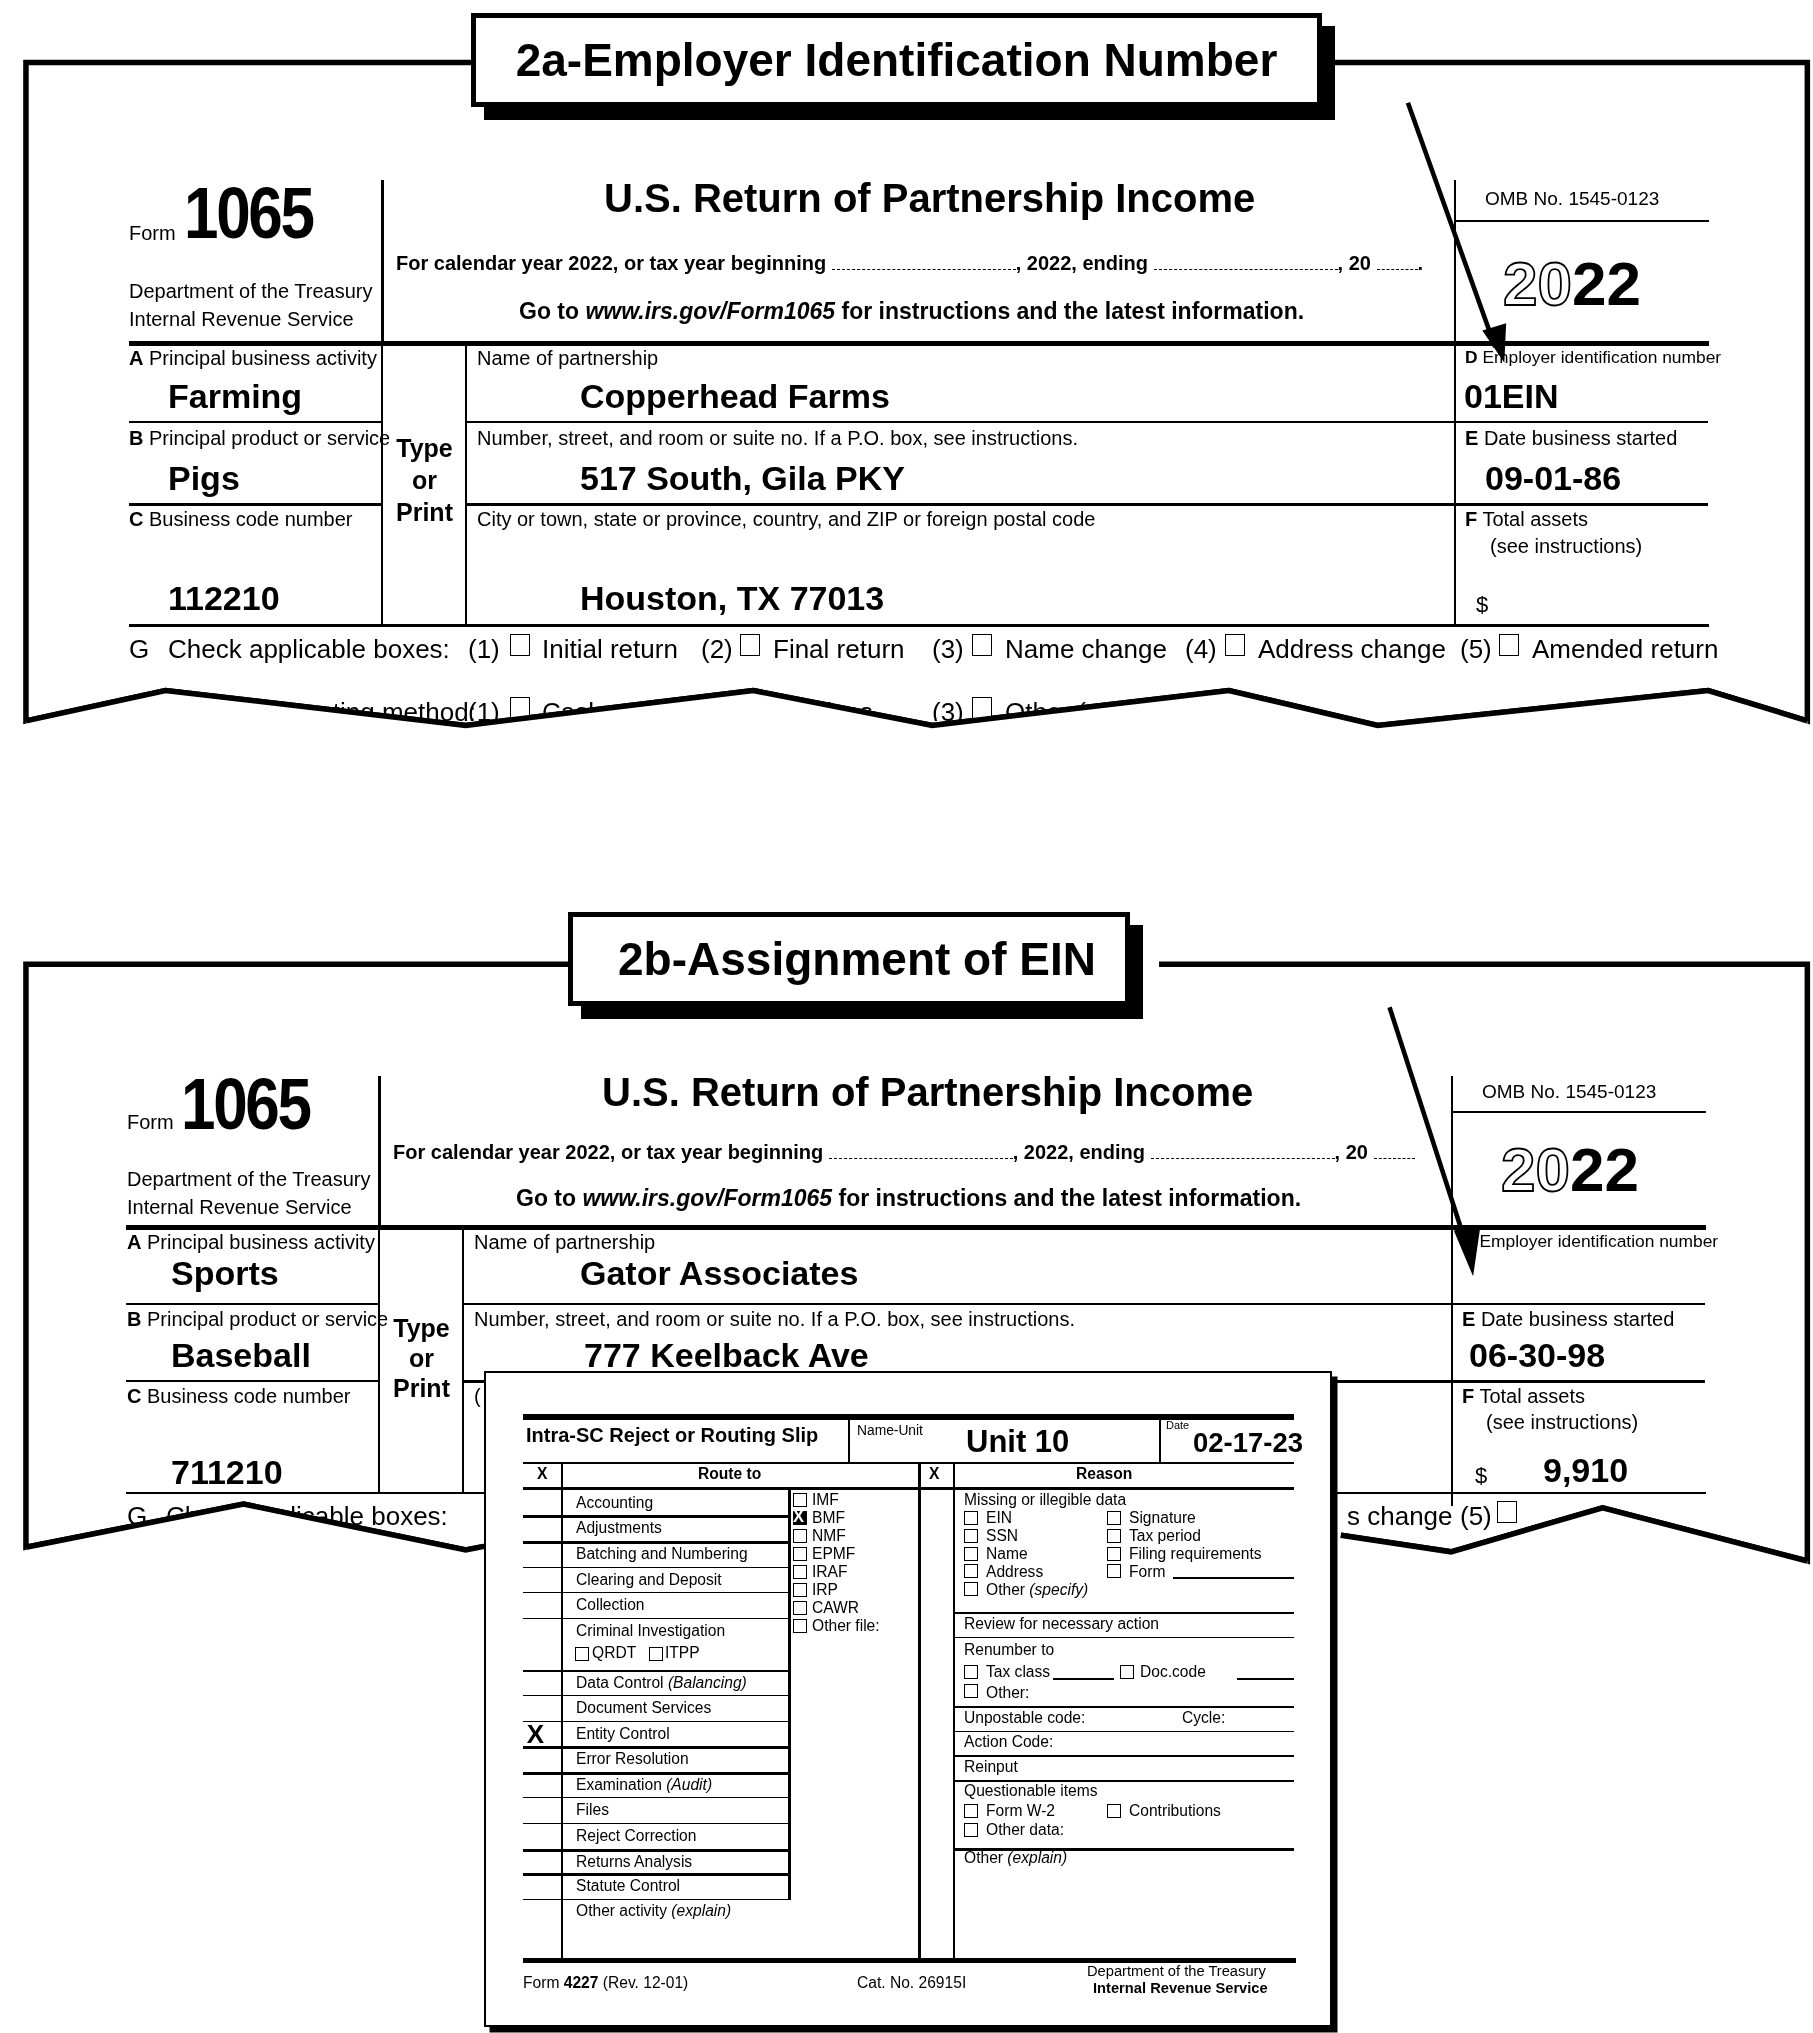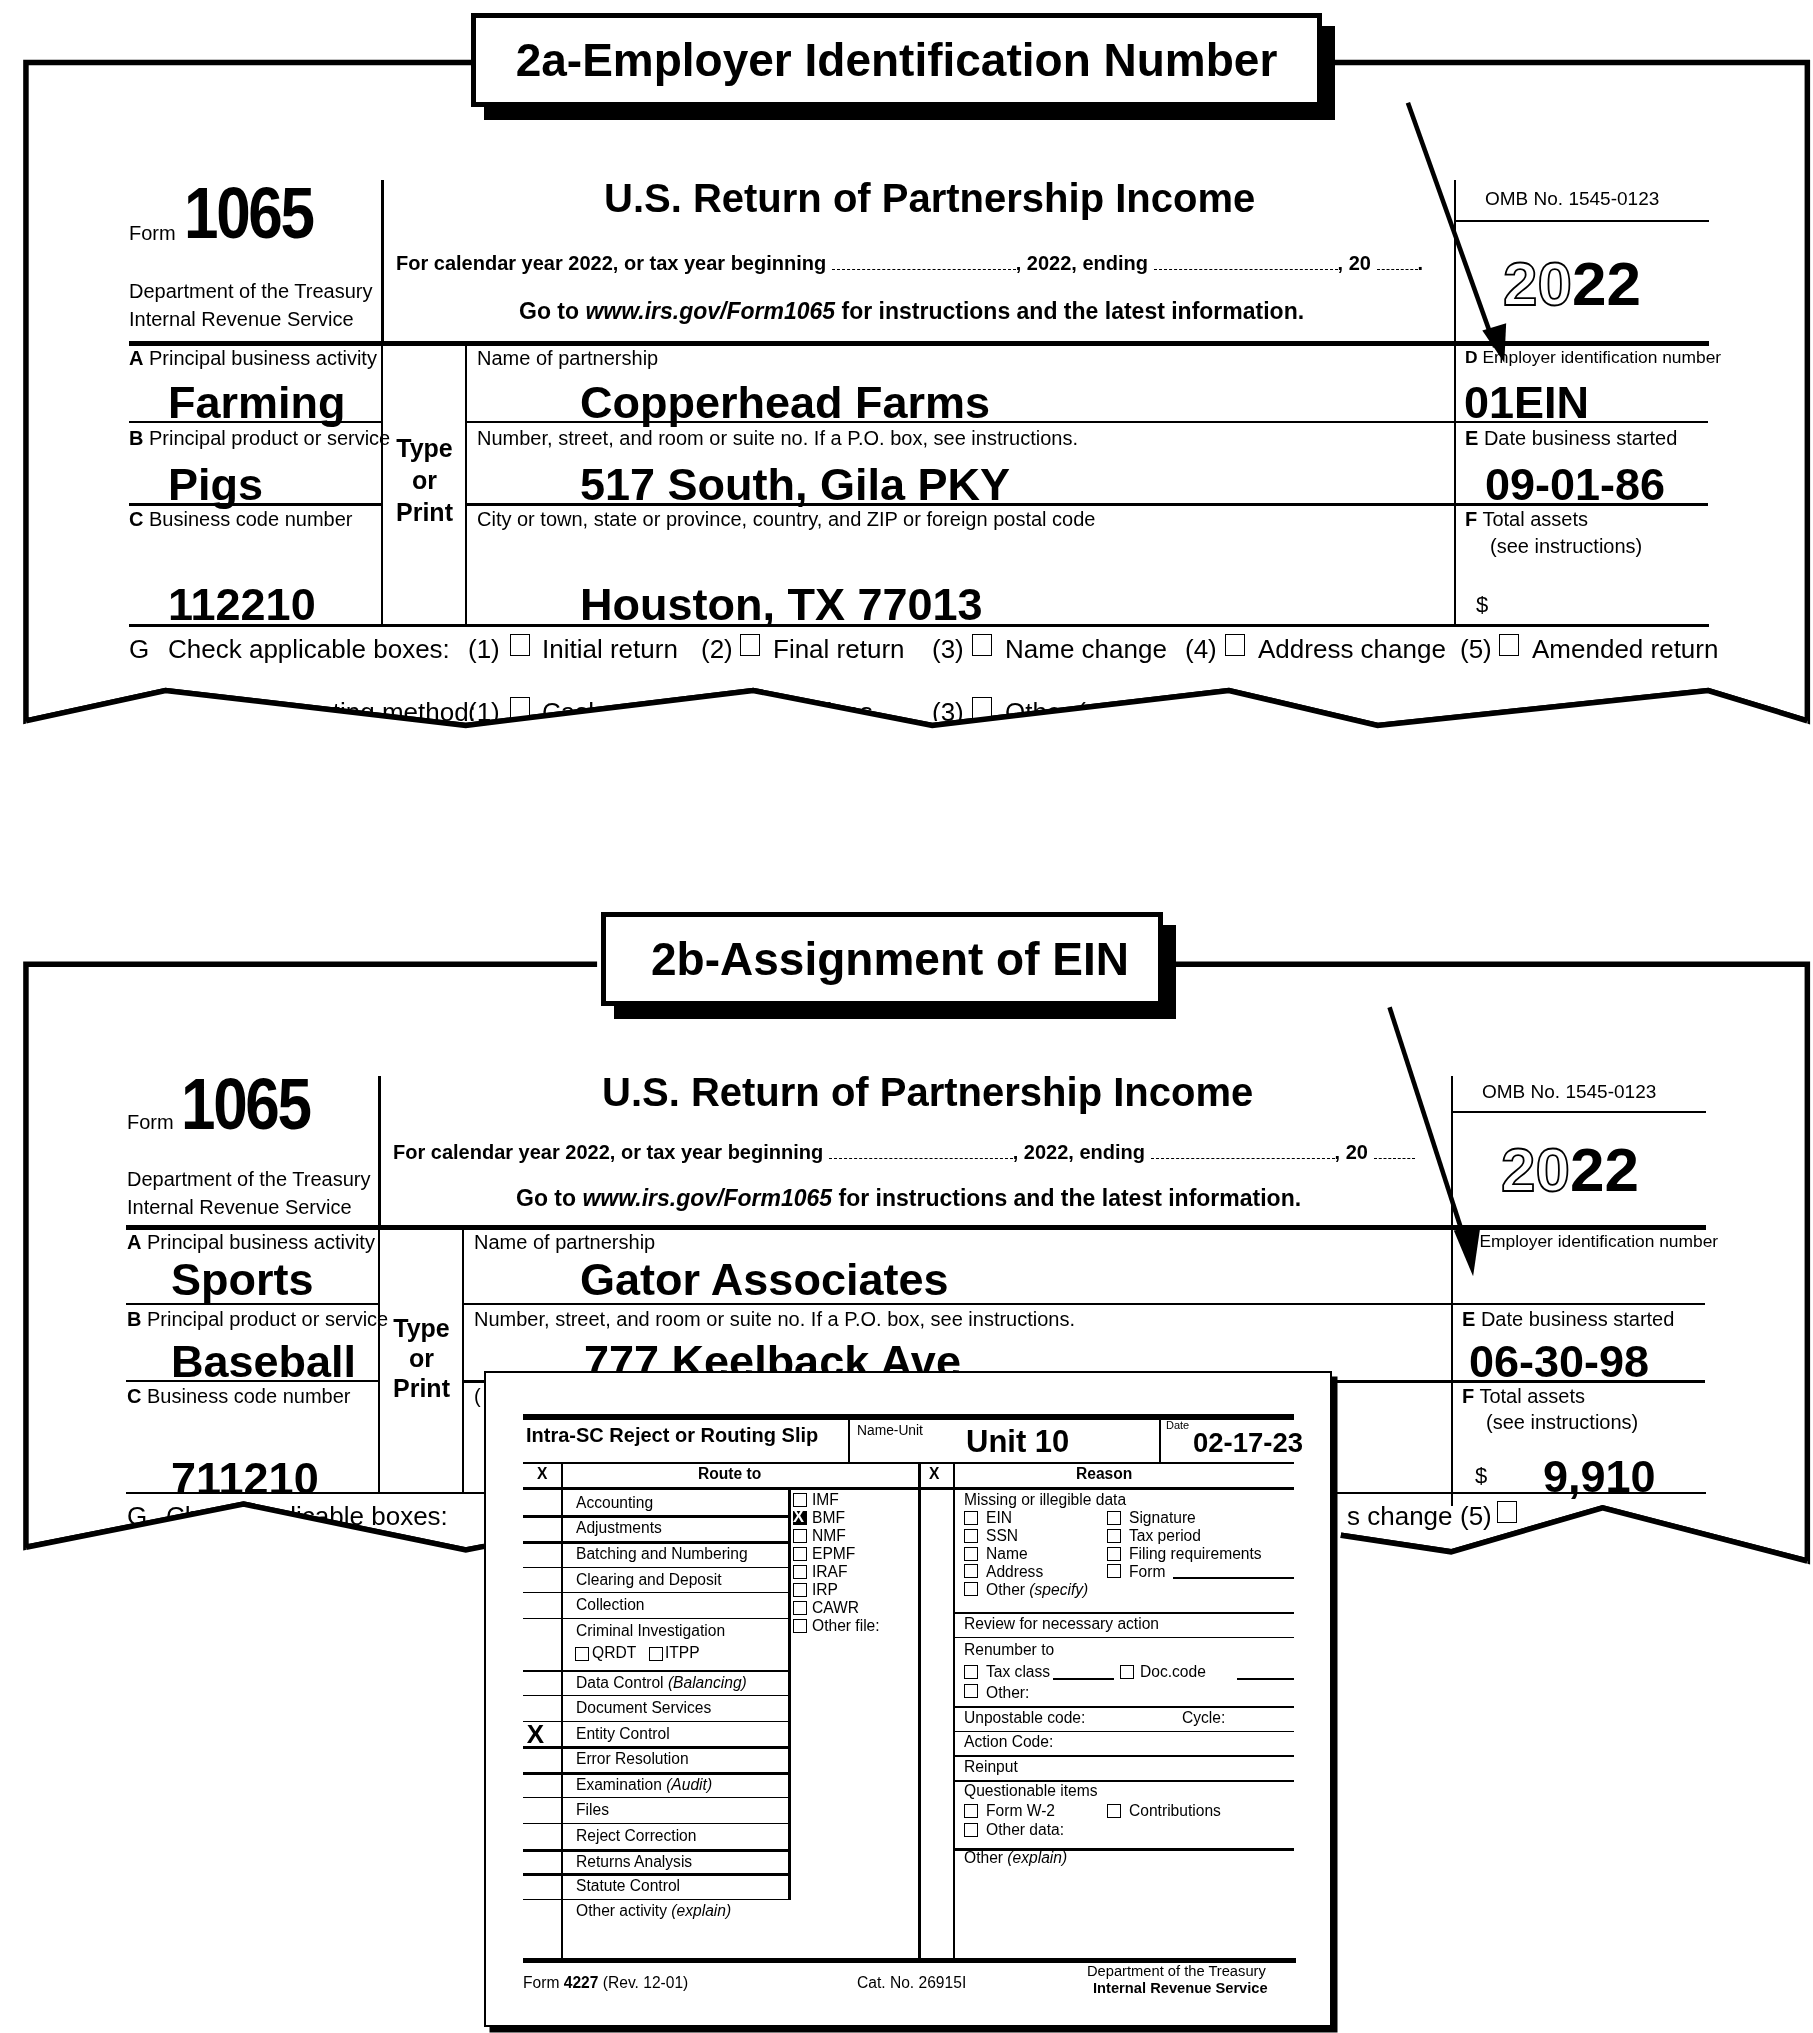--- a/index.html
+++ b/index.html
@@ -5,21 +5,21 @@
   html, body { margin:0; padding:0; background:#ffffff; }
   body { width:1814px; height:2033px; position:relative; overflow:hidden;
          font-family:"Liberation Sans", sans-serif; color:#000; }
   .abs { position:absolute; }
   svg.frame { position:absolute; left:0; top:0; }
   .title-box { position:absolute; background:#fff; border:5.5px solid #000; box-sizing:border-box;
                box-shadow: 13px 13px 0 #000; display:flex; align-items:center; justify-content:center; }
   .title-box span { font-weight:bold; font-size:46px; letter-spacing:0px; white-space:nowrap; }
   .lbl { font-size:20px; white-space:nowrap; position:absolute; }
   .lbl b { font-weight:bold; }
-  .val { font-size:45px; font-weight:bold; white-space:nowrap; position:absolute; }
+  .val { font-size:34px; font-weight:bold; white-space:nowrap; position:absolute; }
   .hline { position:absolute; background:#000; }
   .vline { position:absolute; background:#000; }
   .cb { position:absolute; width:20px; height:22px; border:1.8px solid #000; box-sizing:border-box; background:#fff; }
   .cbrow { font-size:26px; white-space:nowrap; position:absolute; }
   .slip { position:absolute; background:#fff; border:2.8px solid #000; box-sizing:border-box;
           box-shadow: 5.5px 5.5px 0 #000; }
   .s-text { position:absolute; font-size:15.6px; white-space:nowrap; }
   .s-cb { position:absolute; width:13.8px; height:13.8px; border:1.8px solid #000; box-sizing:border-box; background:#fff; }
   .hand { font-family:"DejaVu Sans", sans-serif; font-weight:bold; }
 </style>
@@ -145,21 +145,21 @@
     <span class="cbrow" style="left:1005px;top:13px;">Other (specify)</span>
   </div>
 
   <svg class="frame" width="1814" height="2033" viewBox="0 0 1975 2214">
     <polygon points="28,785 180,752 507,790 820,752 1015,790 1338,752 1500,790 1860,752 1968,785 1968,820 28,820" fill="#fff"></polygon>
     <polyline points="28,785 180,752 507,790 820,752 1015,790 1338,752 1500,790 1860,752 1968,785" fill="none" stroke="#000" stroke-width="6"></polyline>
   </svg>
 </section>
 
 <section>
-  <div class="title-box" style="left:601px;top:912px;width:562px;height:94px;padding-left:16px;">
+  <div class="title-box" style="left:568px;top:912px;width:562px;height:94px;padding-left:16px;">
     <span>2b-Assignment of EIN</span>
   </div>
 
   <div class="vline" style="left:378px;top:1076px;width:2.8px;height:151px;"></div>
   <div class="vline" style="left:1451px;top:1076px;width:1.8px;height:430px;"></div>
   <span class="abs" style="left:127px;top:1111px;font-size:20px;">Form</span>
   <span class="abs" style="left:181px;top:1062px;font-size:73px;font-weight:bold;letter-spacing:-2.8px;transform:scaleX(0.85);transform-origin:0 0;">1065</span>
   <span class="lbl" style="left:127px;top:1168px;">Department of the Treasury</span>
   <span class="lbl" style="left:127px;top:1196px;">Internal Revenue Service</span>
 

